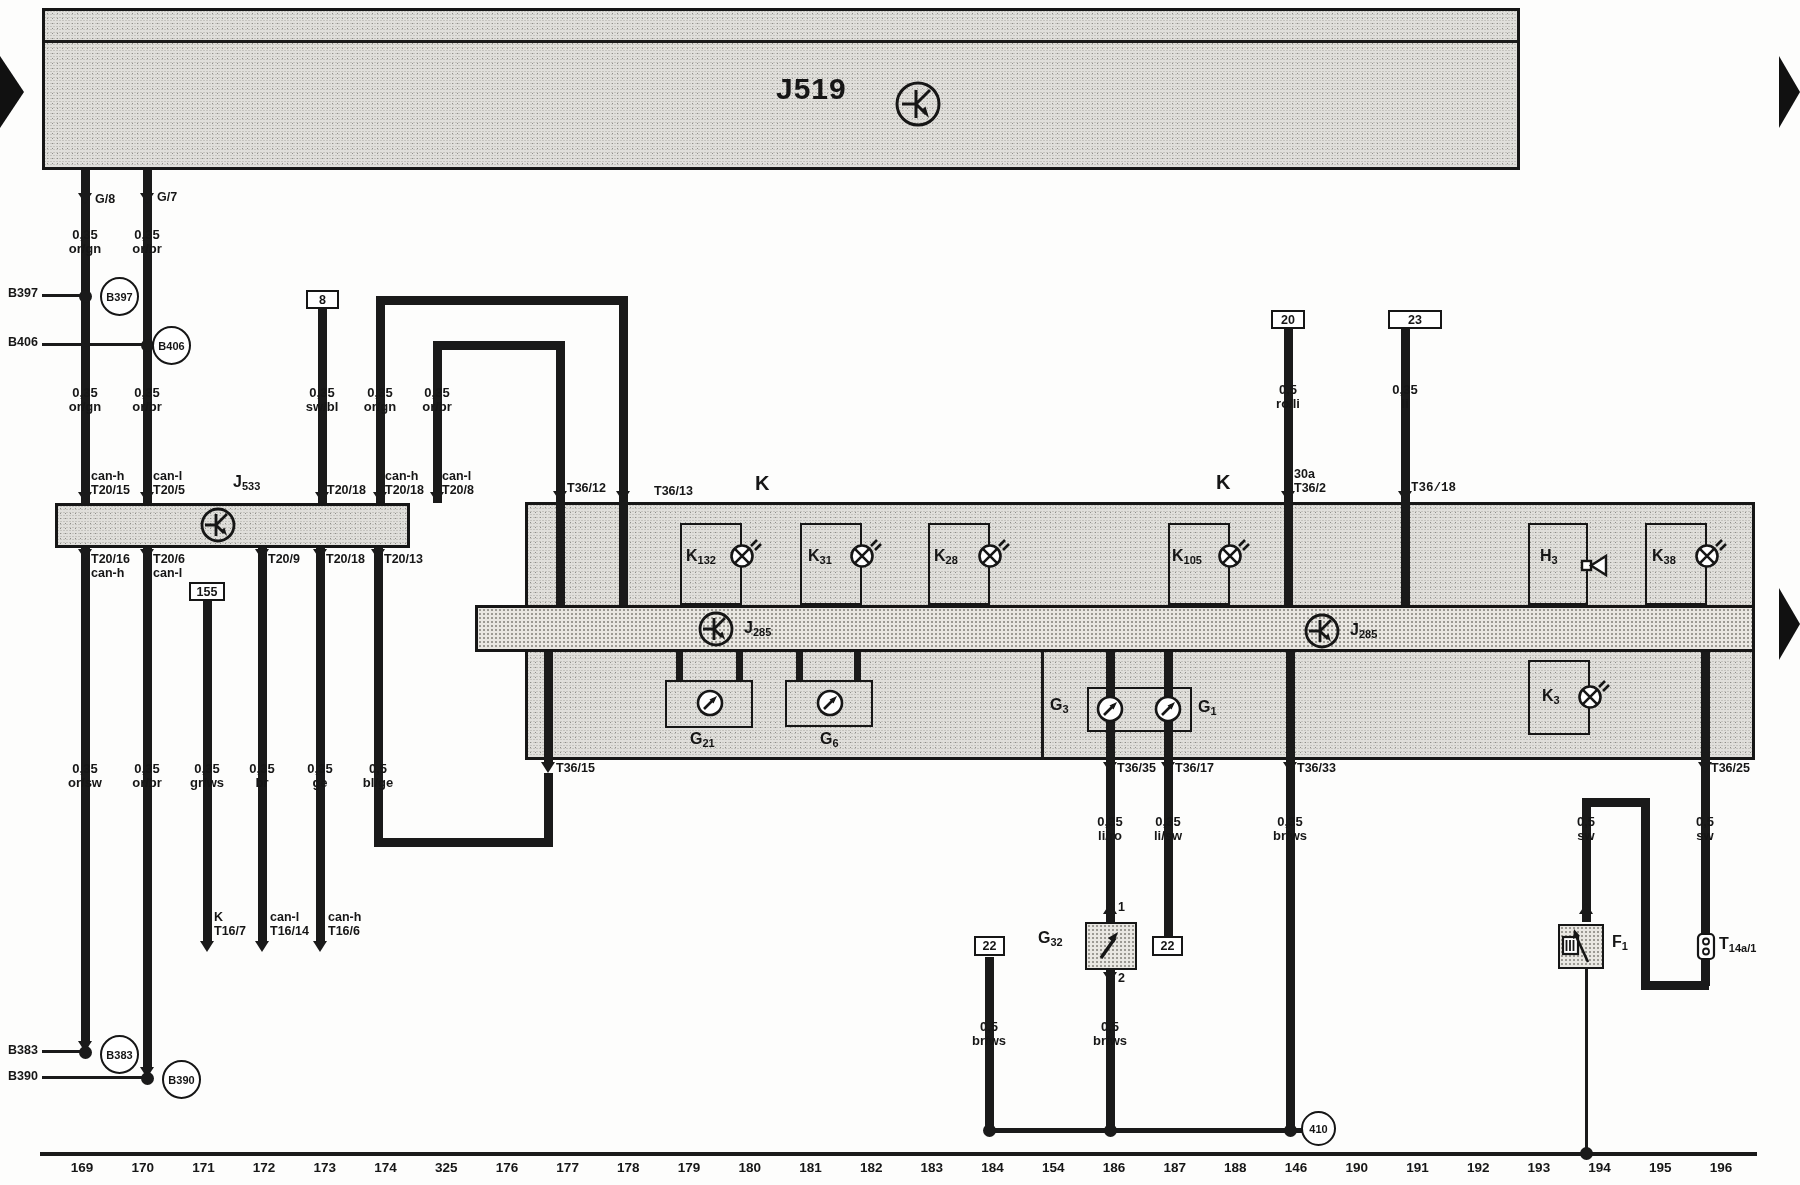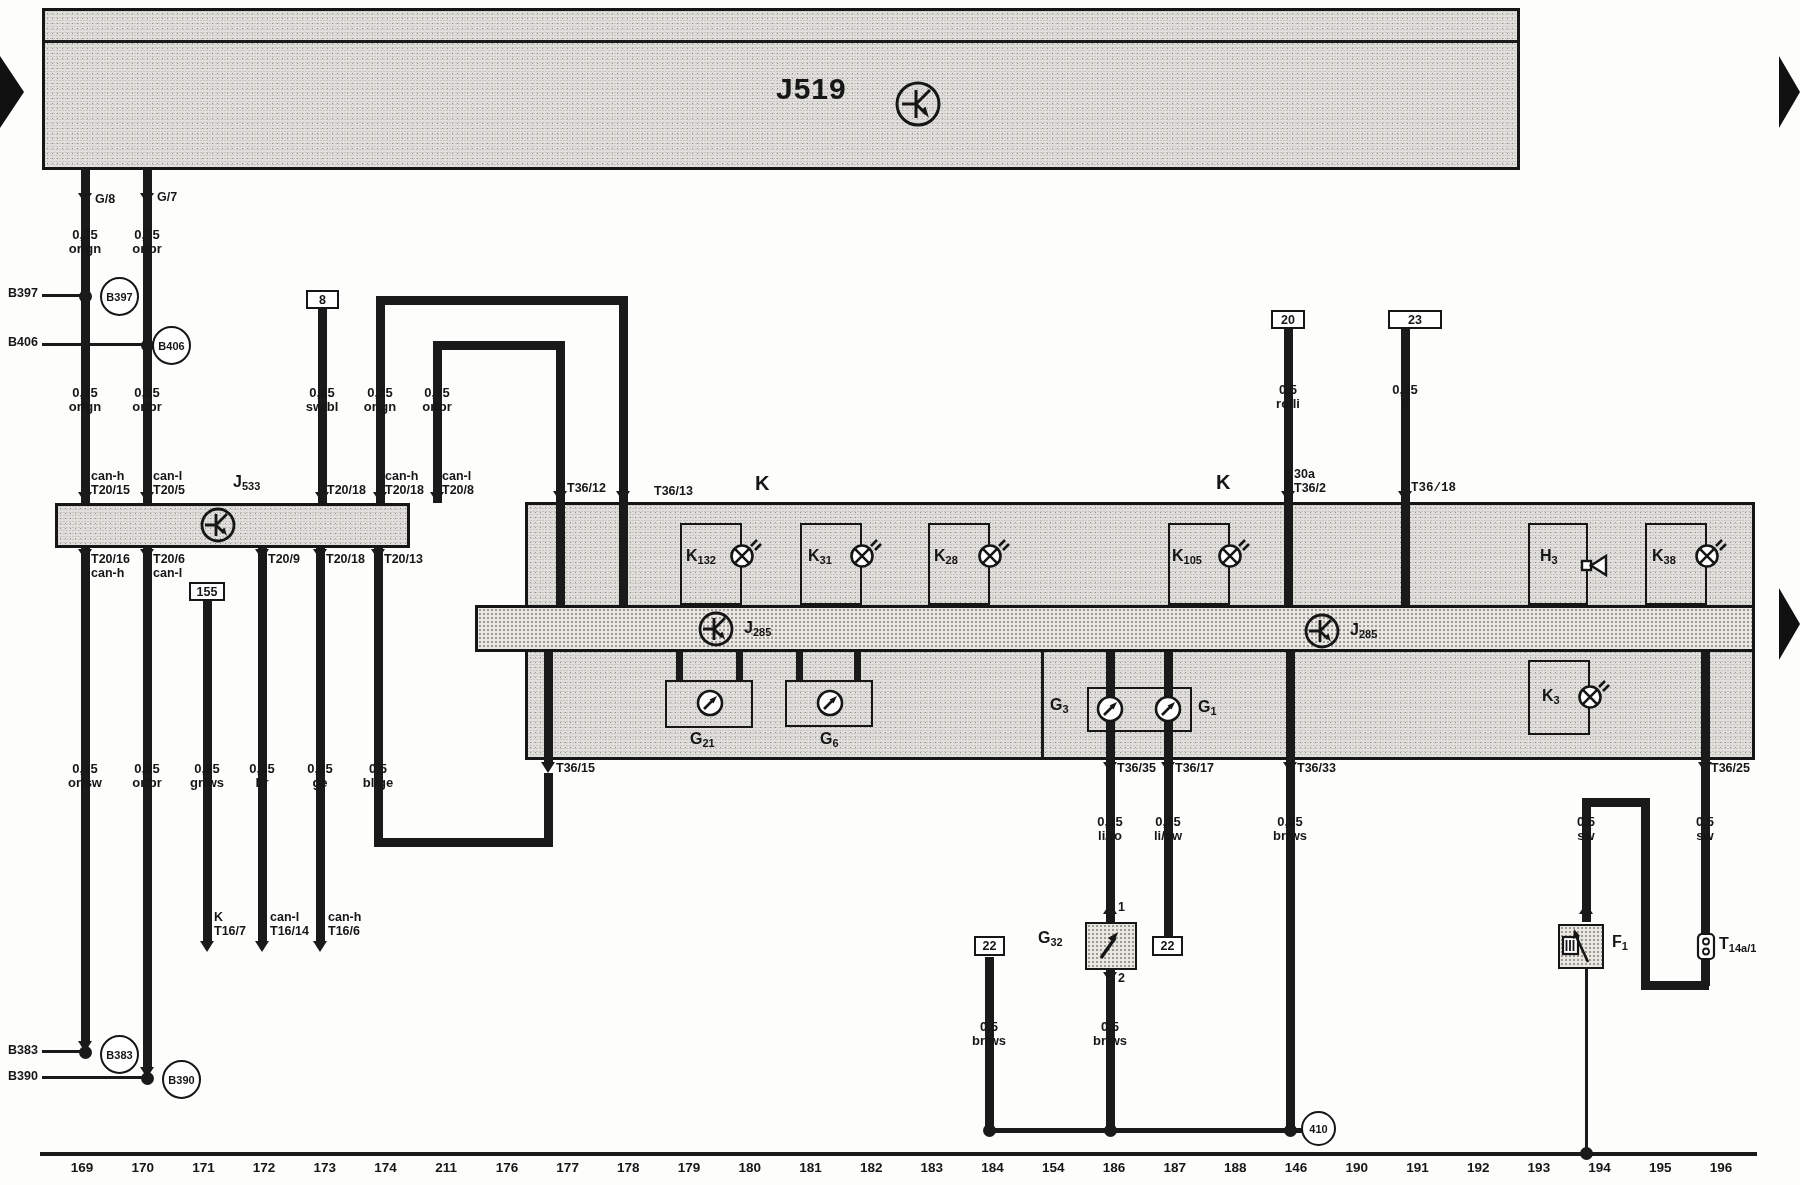--- a/index.html
+++ b/index.html
@@ -418,21 +418,21 @@
   <div class="tl" style="left:8px;top:1069px;">B390</div>
 
   <div class="trk">
 
   <span style="">169</span>
       <span style="">170</span>
       <span style="">171</span>
       <span style="">172</span>
       <span style="">173</span>
       <span style="">174</span>
-      <span style="">211</span>
+      <span style="">325</span>
       <span style="">176</span>
       <span style="">177</span>
       <span style="">178</span>
       <span style="">179</span>
       <span style="">180</span>
       <span style="">181</span>
       <span style="">182</span>
       <span style="">183</span>
       <span style="">184</span>
       <span style="">154</span>

